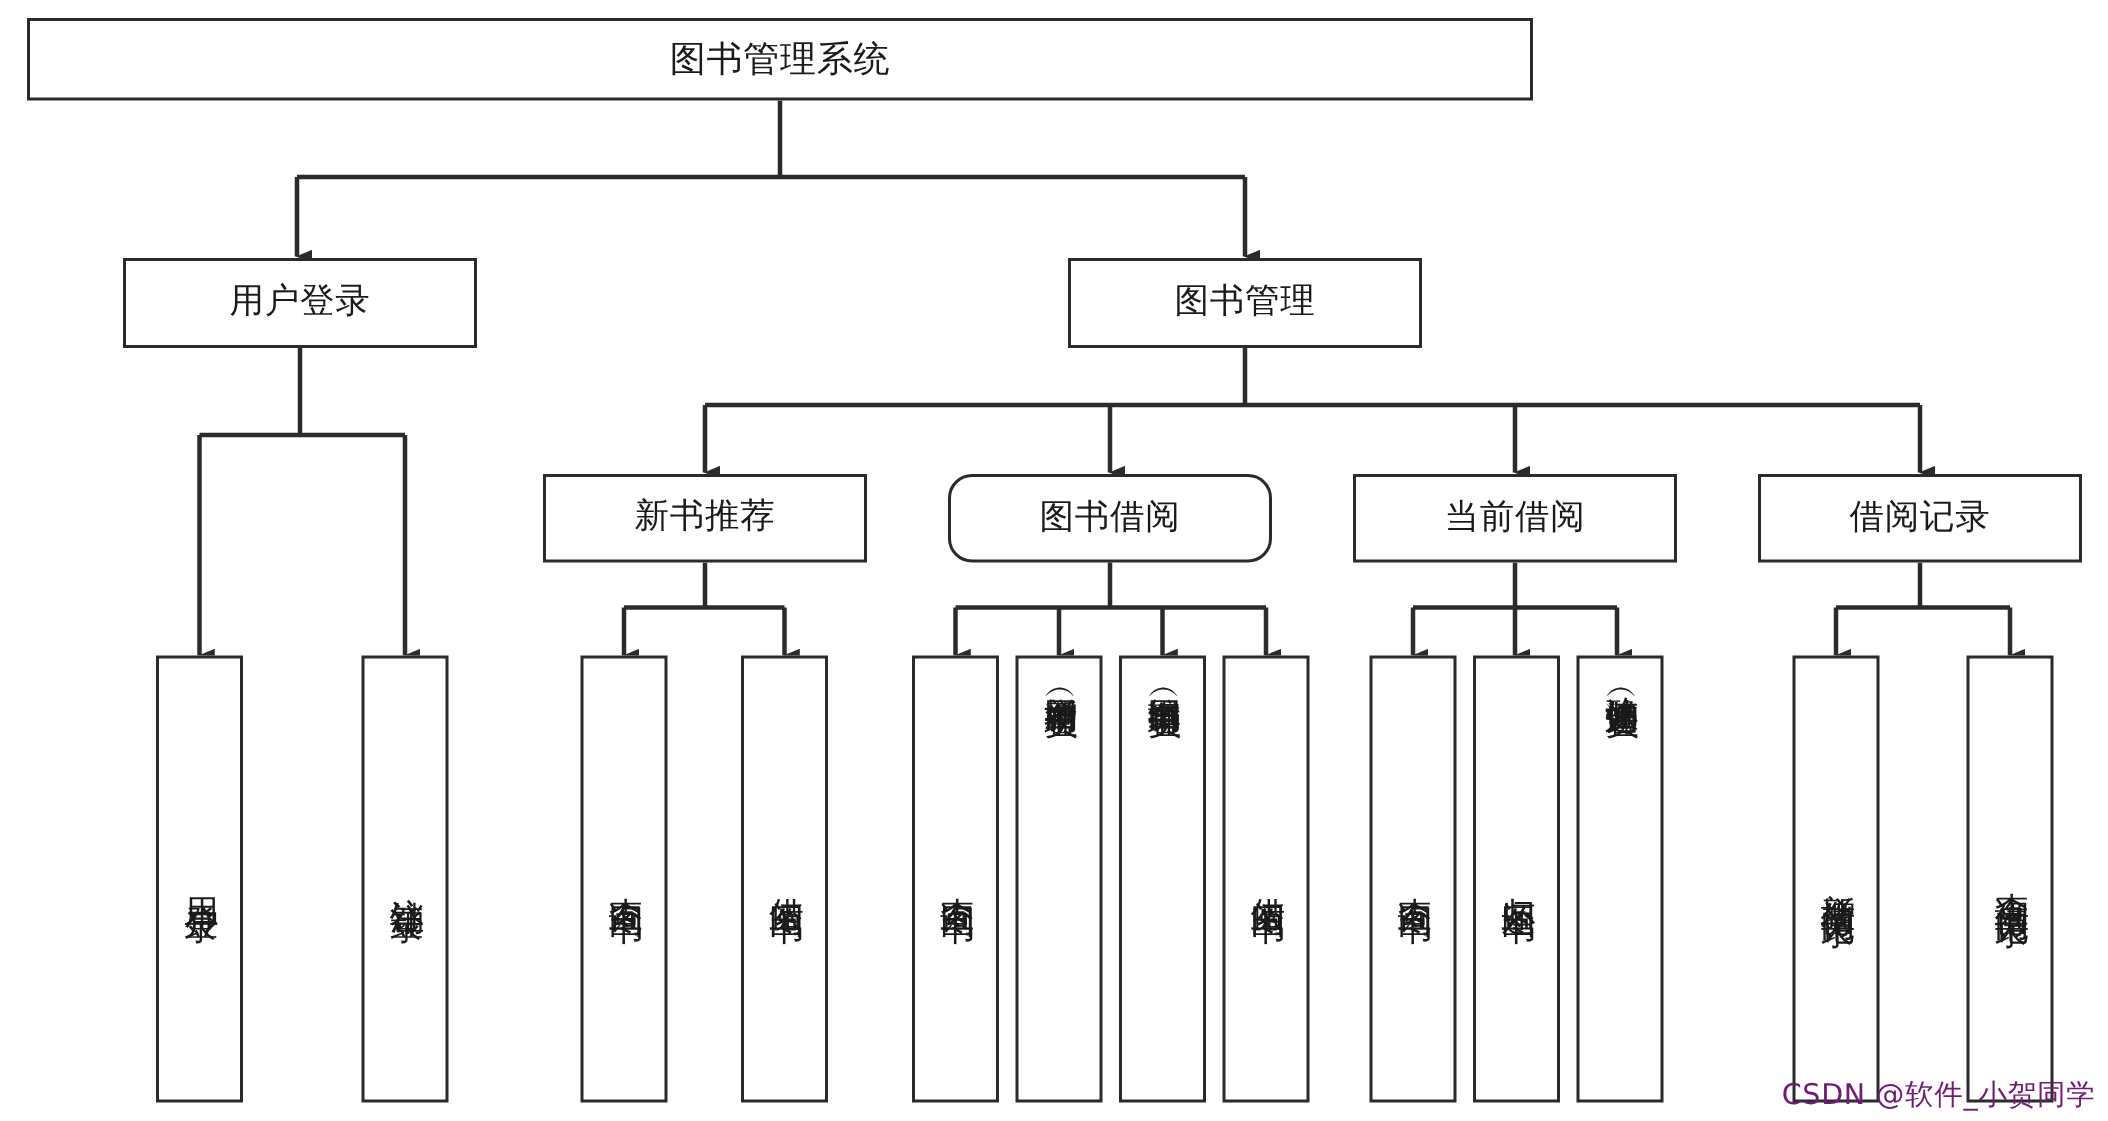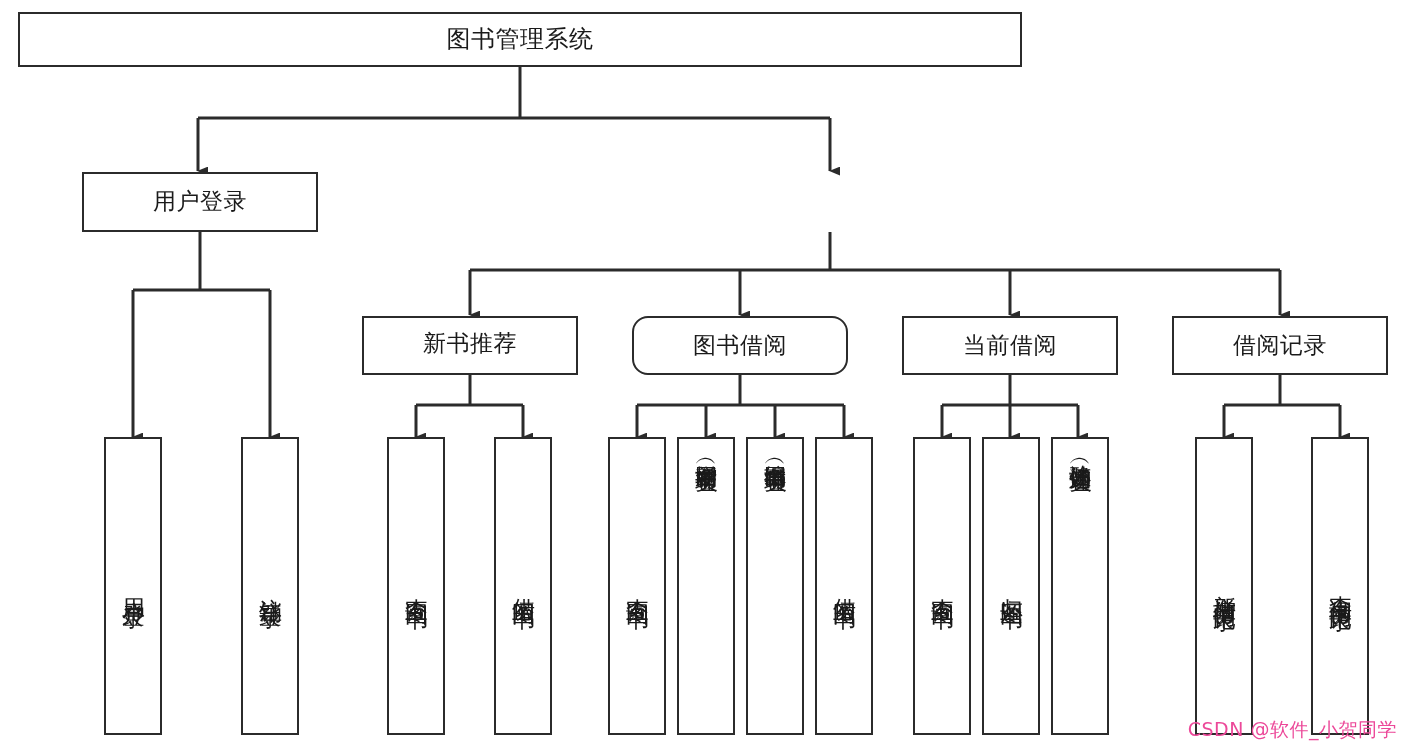--- a/index.html
+++ b/index.html
@@ -70,21 +70,21 @@
   }
   .node.vertical.centered {
     align-items: center;
     padding-top: 0;
   }
   #watermark {
     position: absolute;
     right: 8px;
     bottom: 4px;
     font-size: 19px;
-    color: #ec4899;
+    color: #701a75;
     letter-spacing: 0.5px;
     white-space: nowrap;
     pointer-events: none;
   }
 </style>
 </head>
 <body>
 
 <div id="diagram-root">
 
@@ -139,20 +139,23 @@
   </svg>
 
   <div class="node root horizontal" style="left:18px; top:12px; width:1004px; height:55px;">
     <span class="node-label">图书管理系统</span>
   </div>
 
   <div class="node horizontal" style="left:82px; top:172px; width:236px; height:60px;">
     <span class="node-label">用户登录</span>
   </div>
 
+  <div class="node horizontal" style="left:712px; top:172px; width:236px; height:60px;">
+    <span class="node-label">图书管理</span>
+  </div>
 
   <div class="node horizontal" style="left:362px; top:316px; width:216px; height:59px;font-family:Liberation Mono, monospace;">
     <span class="node-label">新书推荐</span>
   </div>
 
   <div class="node horizontal" style="left:632px; top:316px; width:216px; height:59px;border-radius:16px;">
     <span class="node-label">图书借阅</span>
   </div>
 
   <div class="node horizontal" style="left:902px; top:316px; width:216px; height:59px;">

